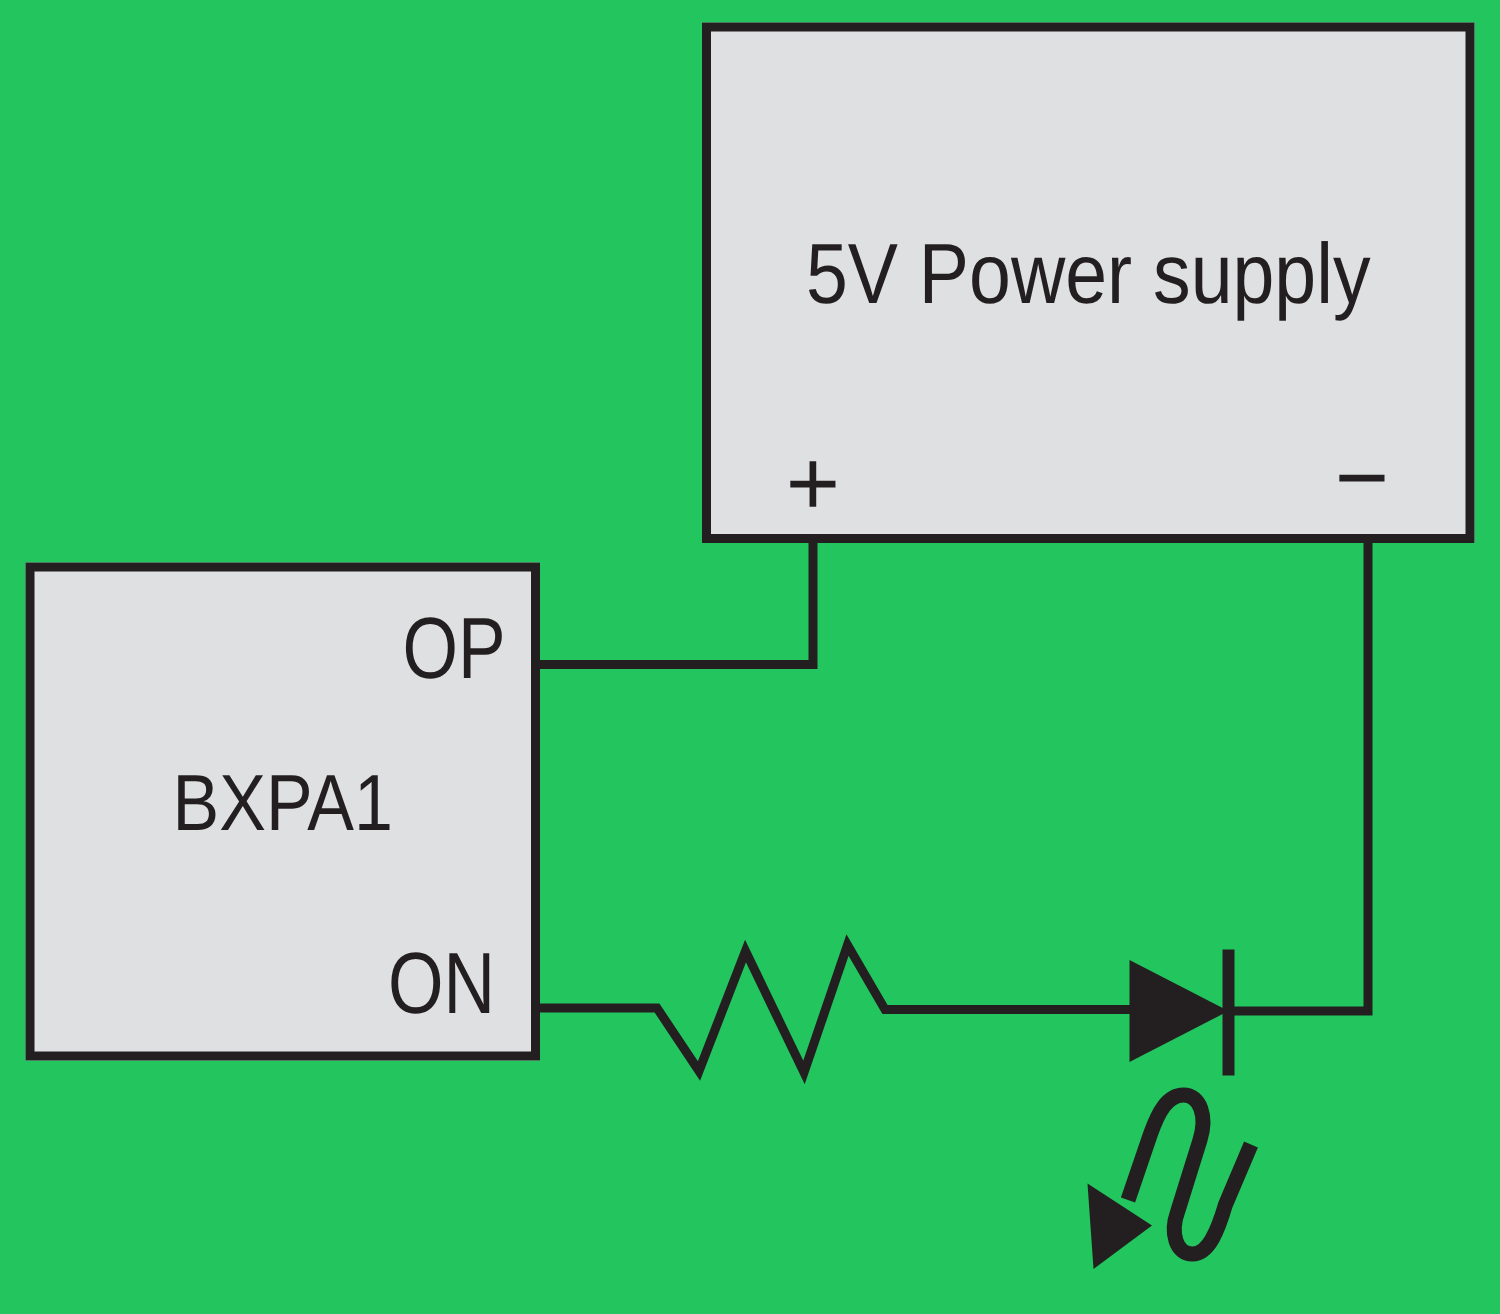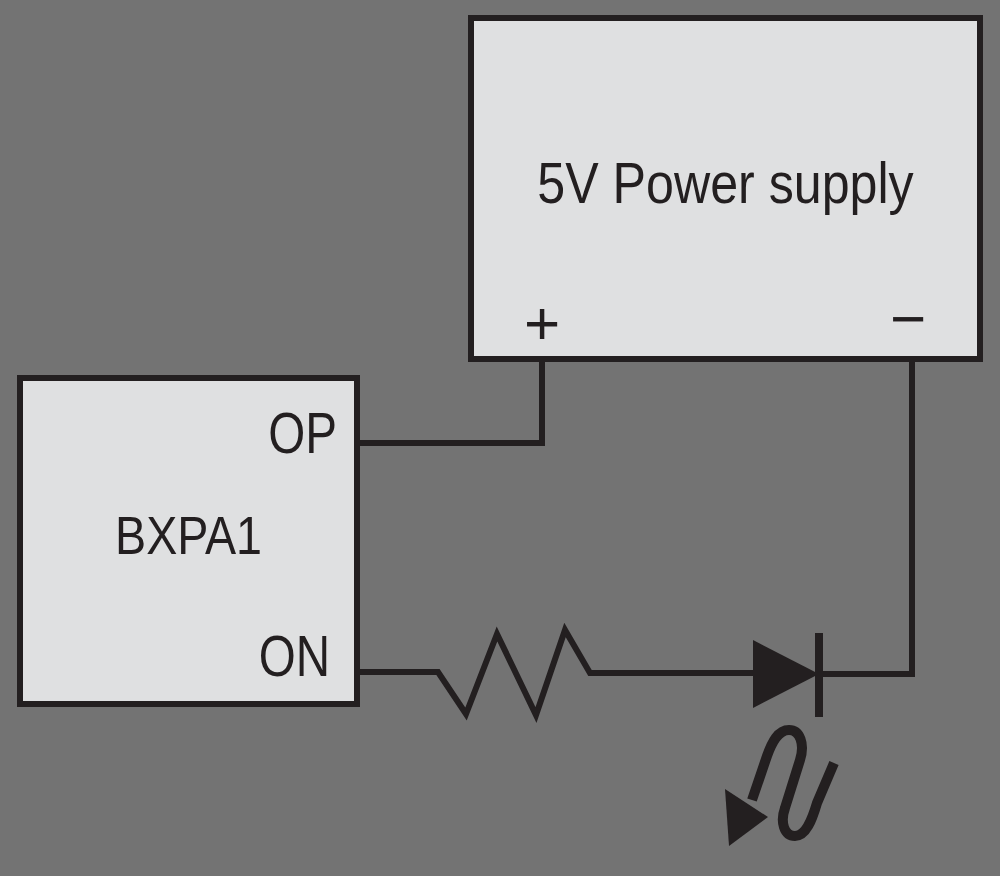--- a/index.html
+++ b/index.html
@@ -5,21 +5,21 @@
   html, body {
     margin: 0;
     padding: 0;
     background: #ffffff;
     font-family: "Liberation Sans", sans-serif;
   }
   #canvas {
     position: relative;
     width: 1000px;
     height: 876px;
-    background: #737373;
+    background: #22c55e;
     overflow: hidden;
     color: #231f20;
   }
   .box {
     position: absolute;
     background: #dfe0e1;
     border: 6px solid #231f20;
     box-sizing: border-box;
   }
   #power-supply-box { left: 468px; top: 15px; width: 515px; height: 347px; }

